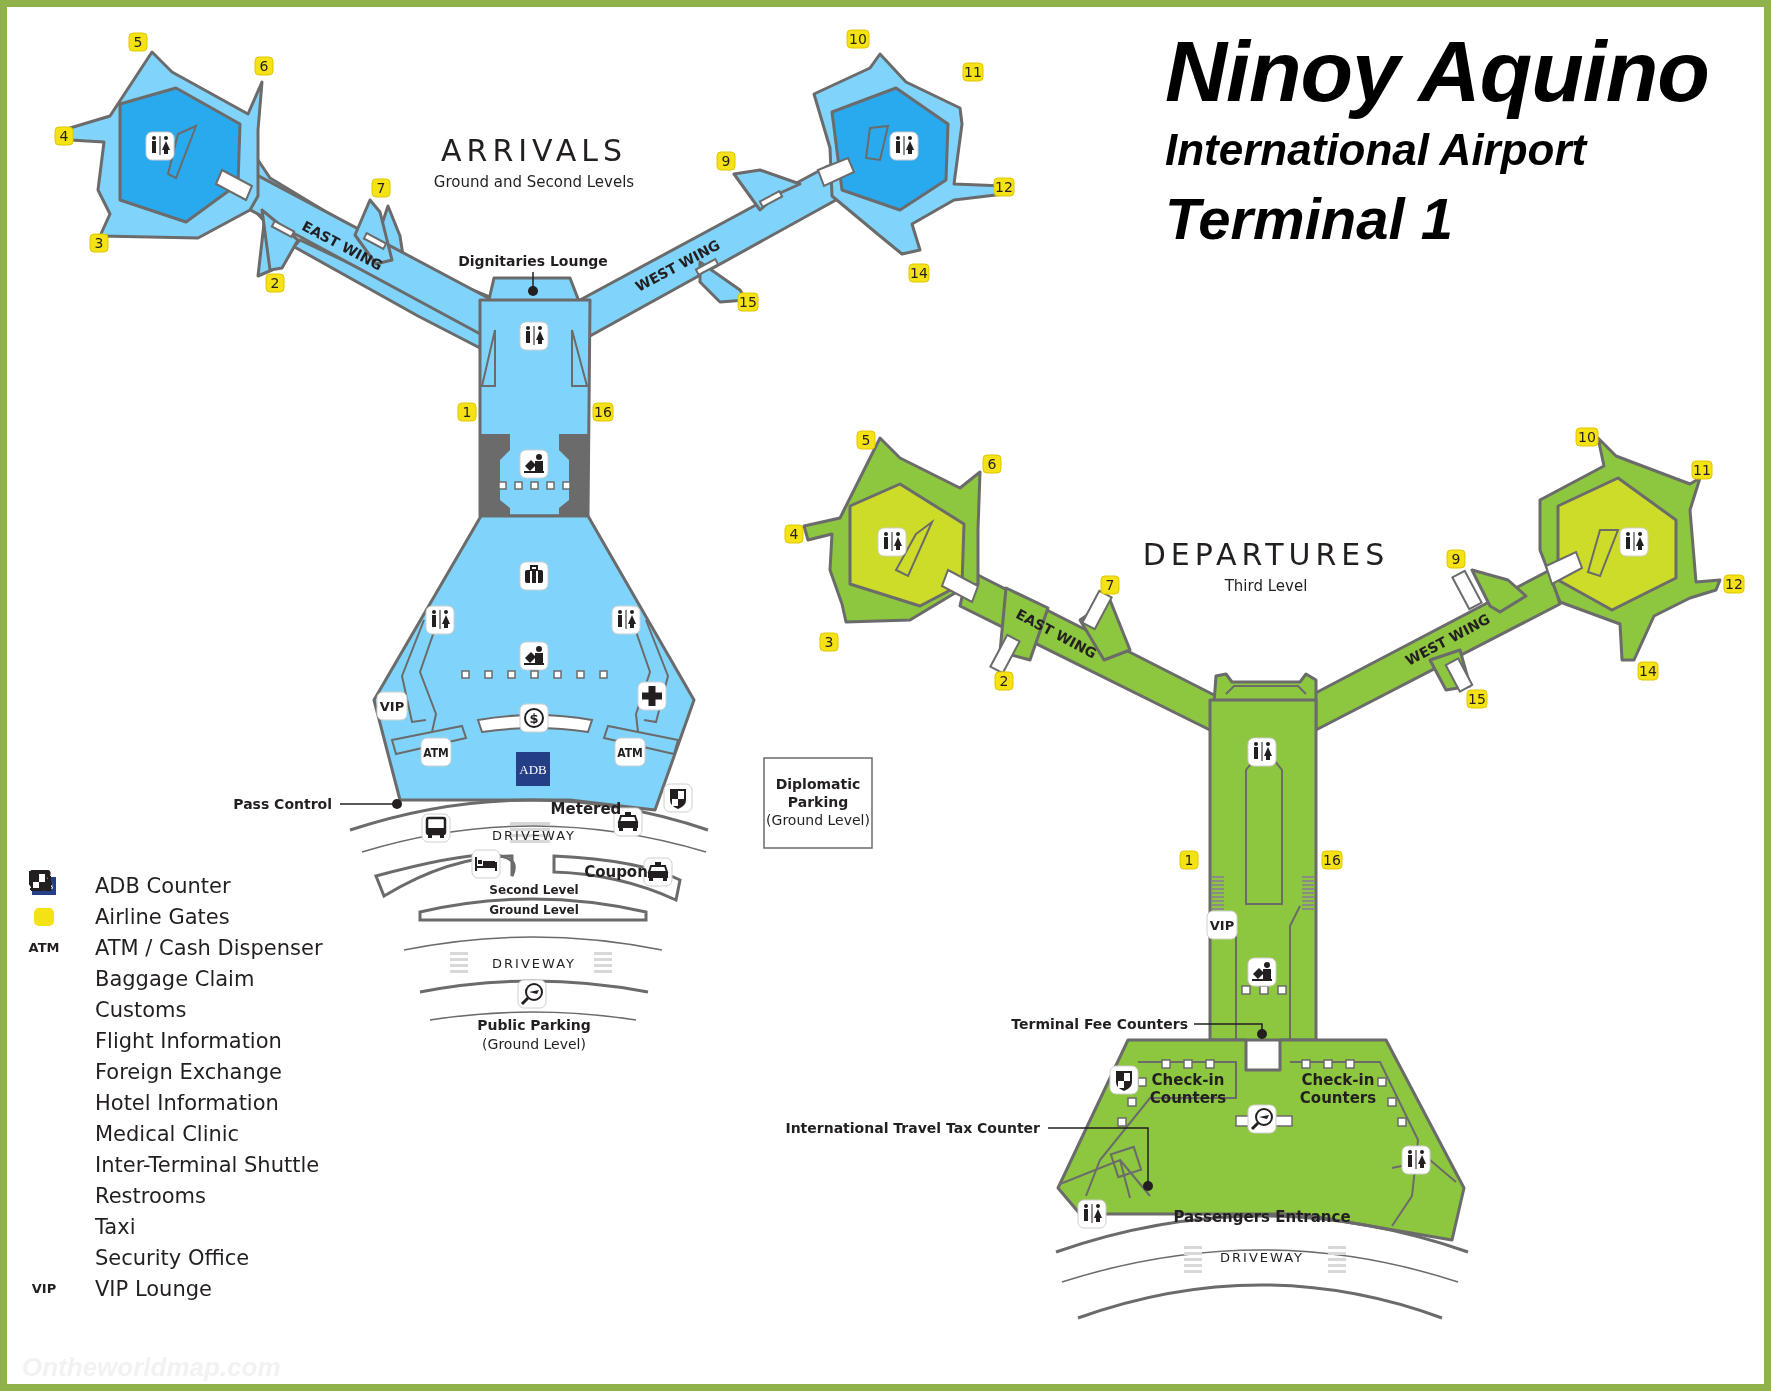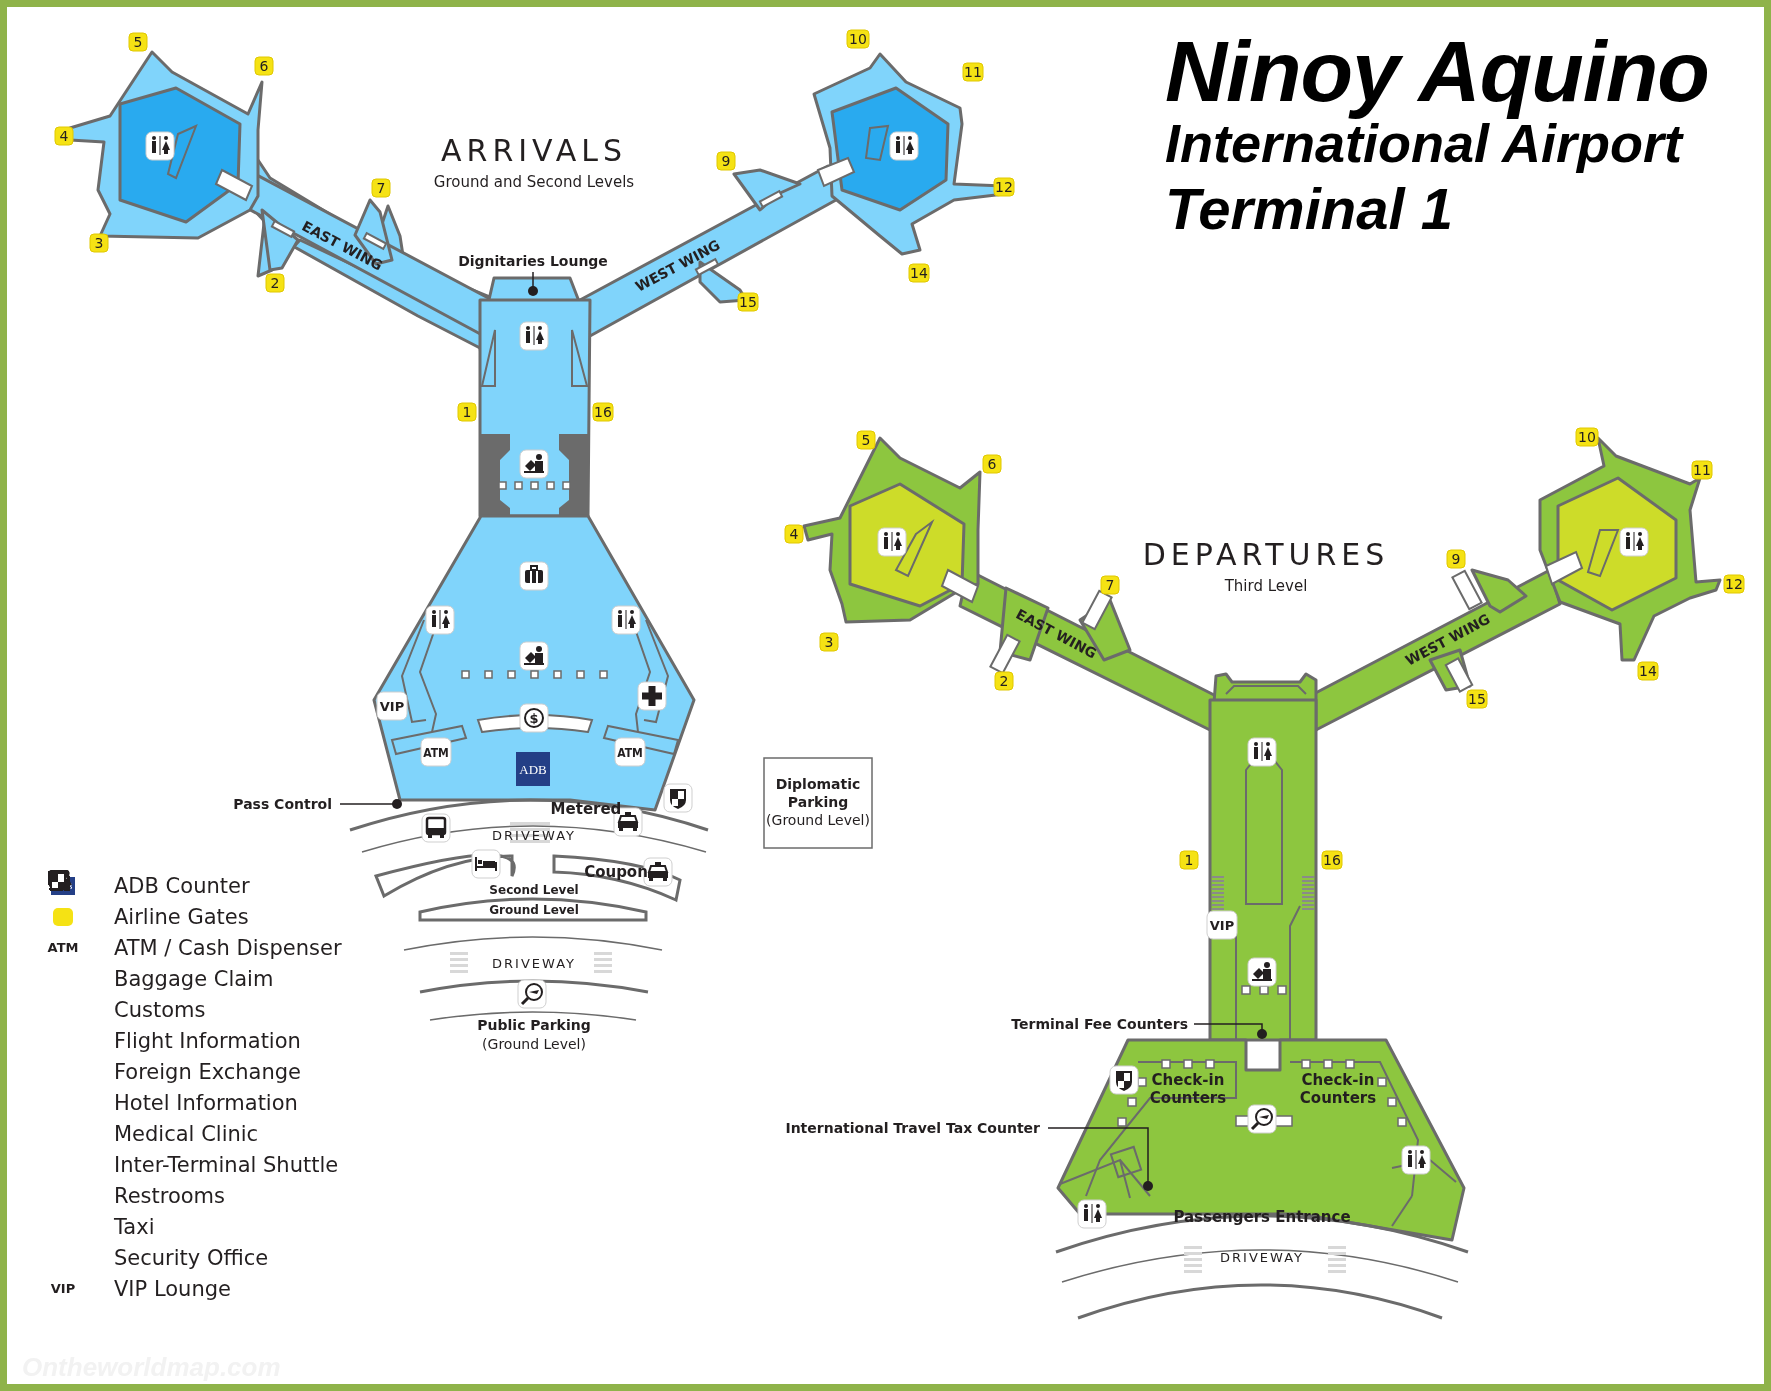--- a/index.html
+++ b/index.html
@@ -8,23 +8,23 @@
   svg{position:absolute;left:0;top:0;}
   .lbl{fill:#231f20;font-family:"DejaVu Sans","Liberation Sans",sans-serif;}
   .bold{font-weight:bold;}
   .gate rect{fill:#f5e214;stroke:#e0c800;stroke-width:1;}
   .gate text{font-size:14px;fill:#231f20;text-anchor:middle;font-family:"DejaVu Sans",sans-serif;}
   .wall{stroke:#6b6b6b;stroke-width:3;stroke-linejoin:round;}
   .thin{stroke:#6b6b6b;stroke-width:2;fill:none;}
   .icobox{fill:#fff;stroke:#cfcfcf;stroke-width:1;}
   .title{position:absolute;right:46px;top:28px;width:560px;font-family:"Liberation Sans","DejaVu Sans",sans-serif;font-style:italic;font-weight:bold;color:#000;line-height:1;}
   .title .t1{font-size:86px;letter-spacing:-1px;display:block;}
-  .title .t2{font-size:54px;display:block;margin-top:2px;}
-  .title .t3{font-size:58px;display:block;margin-top:10px;}
-  .legend{position:absolute;left:48px;top:870px;width:320px;}
+  .title .t2{font-size:44px;display:block;margin-top:14px;}
+  .title .t3{font-size:58px;display:block;margin-top:18px;}
+  .legend{position:absolute;left:29px;top:870px;width:320px;}
   .legend .row{display:flex;align-items:center;height:31px;}
   .legend .ico{width:30px;height:24px;display:flex;align-items:center;justify-content:center;margin-right:36px;font-weight:bold;font-size:15px;color:#231f20;}
   .legend .txt{font-size:21px;color:#231f20;font-family:"DejaVu Sans","Liberation Sans",sans-serif;}
   .watermark{position:absolute;left:22px;bottom:8px;font-size:26px;font-style:italic;font-weight:bold;color:#f2f2f2;font-family:"Liberation Sans",sans-serif;}
 </style>
 </head>
 <body>
 
 <div class="frame"></div>
 

